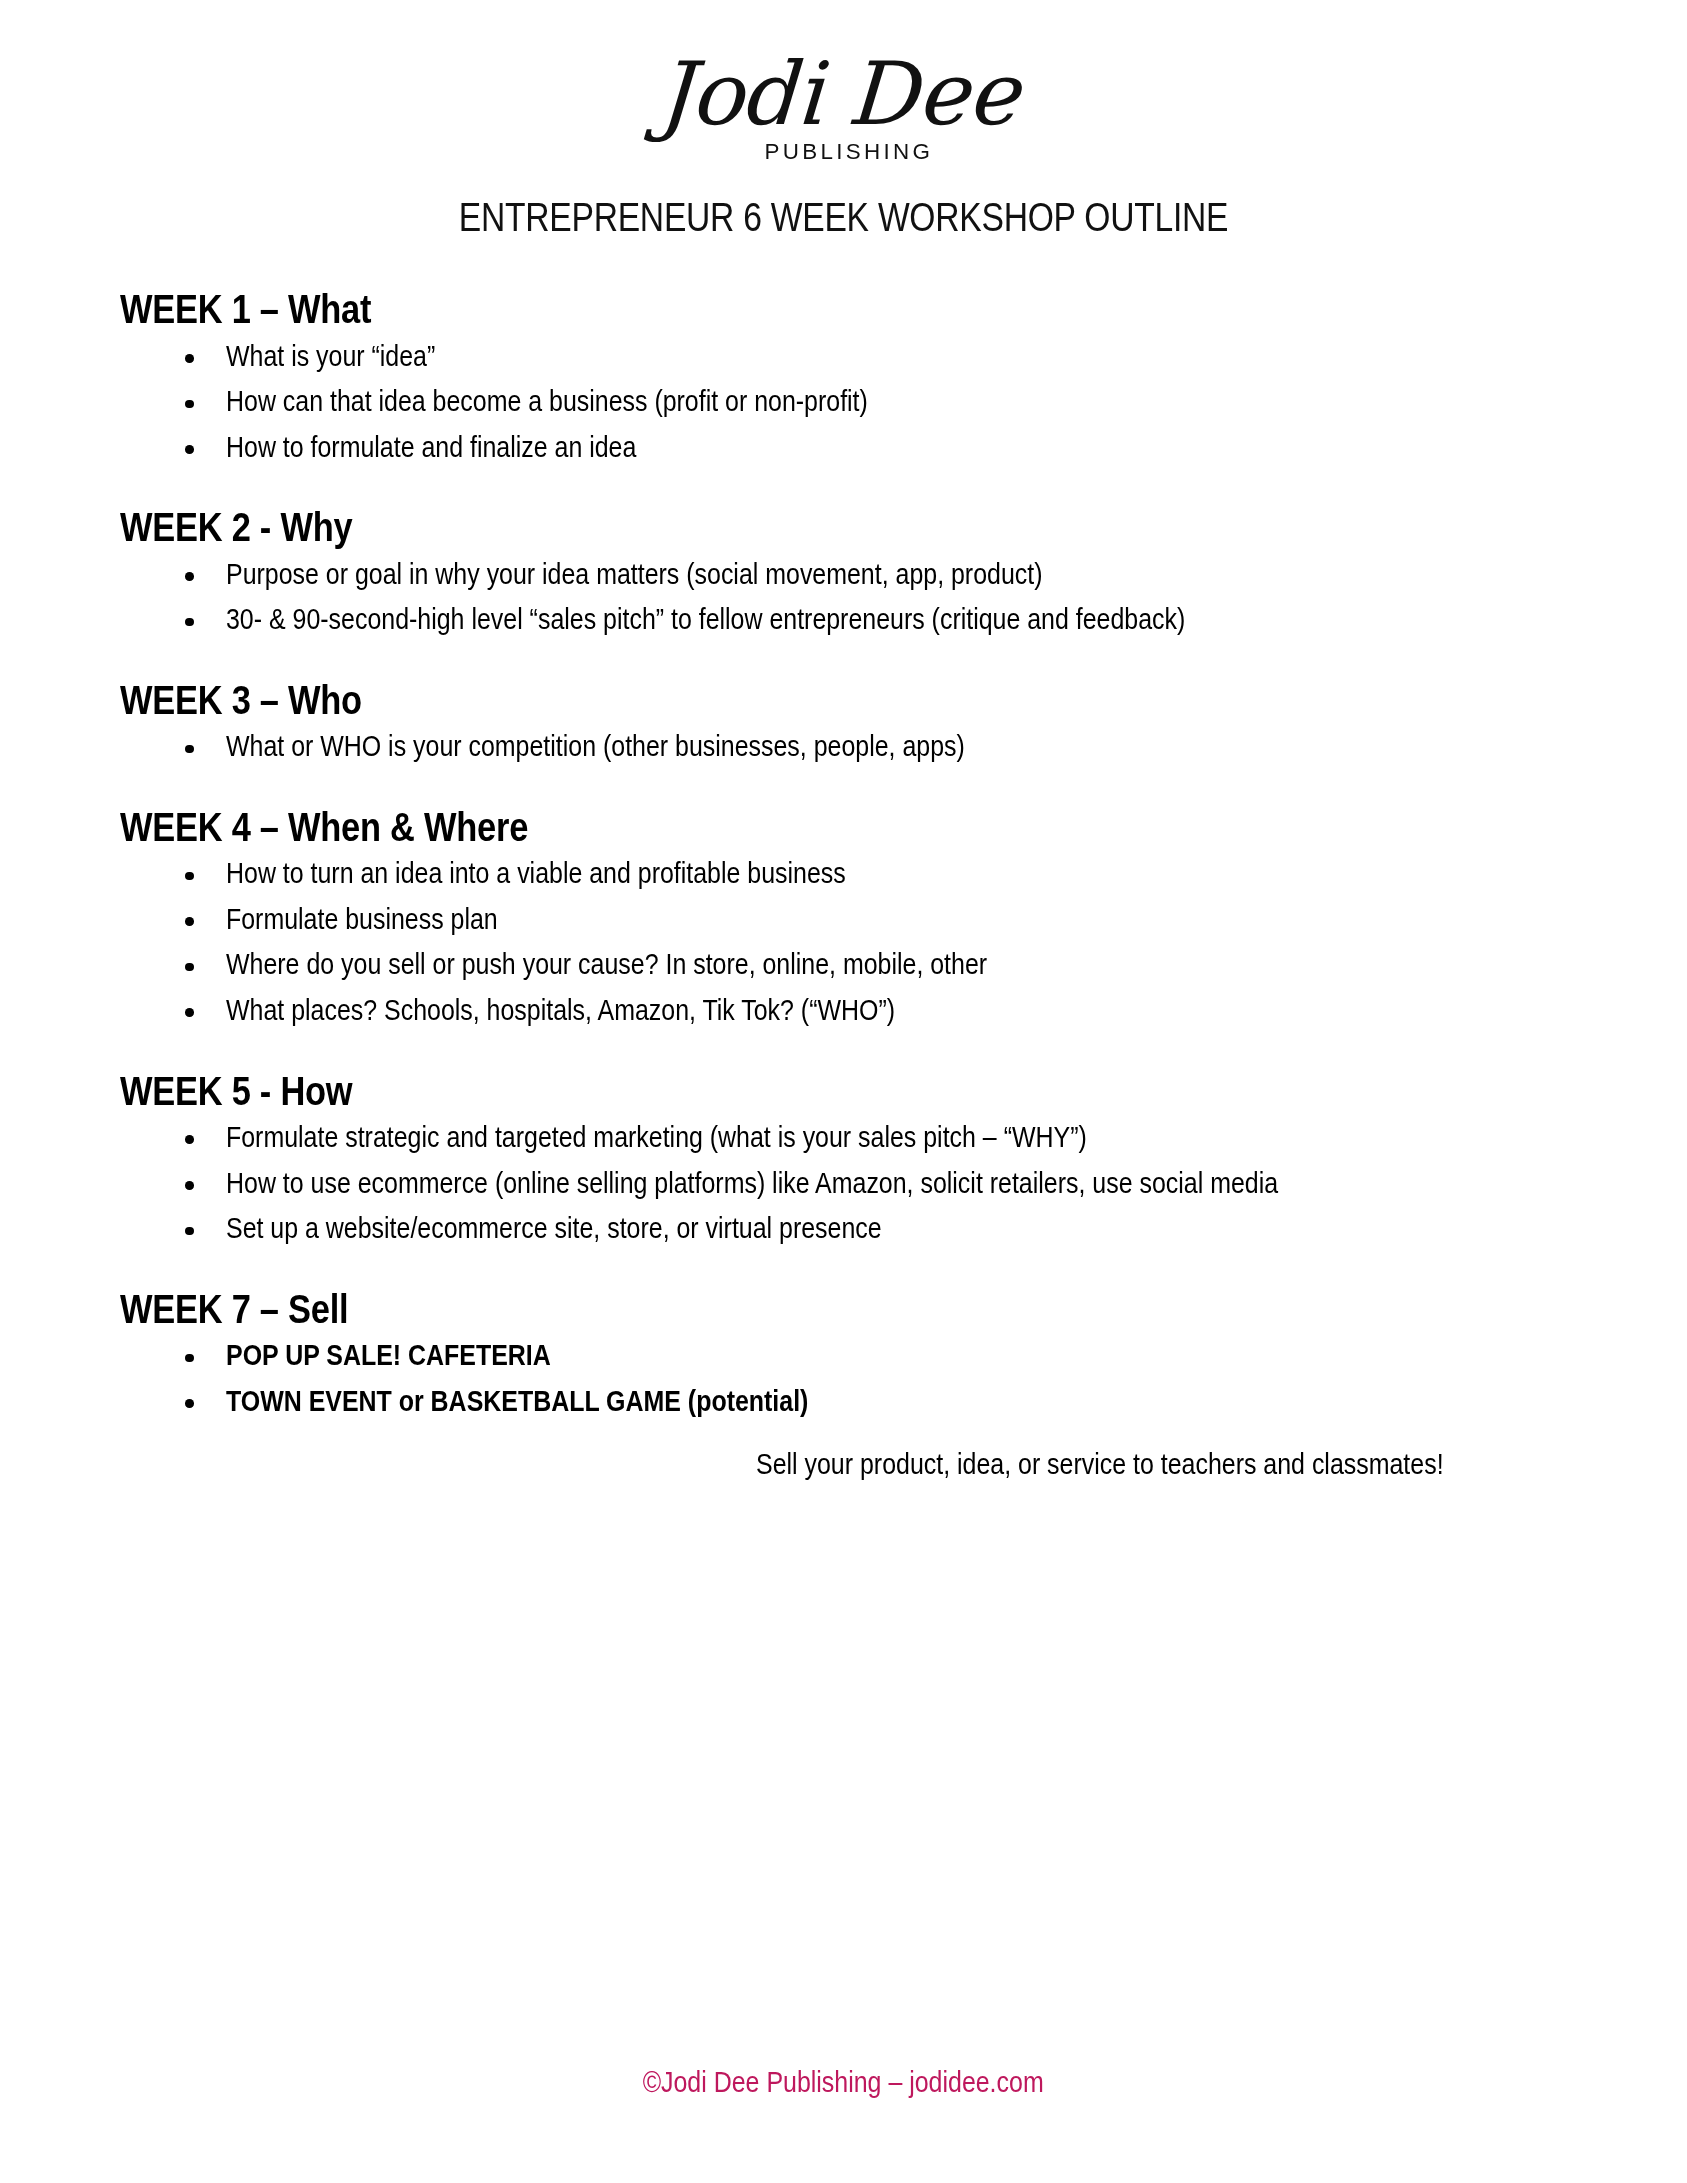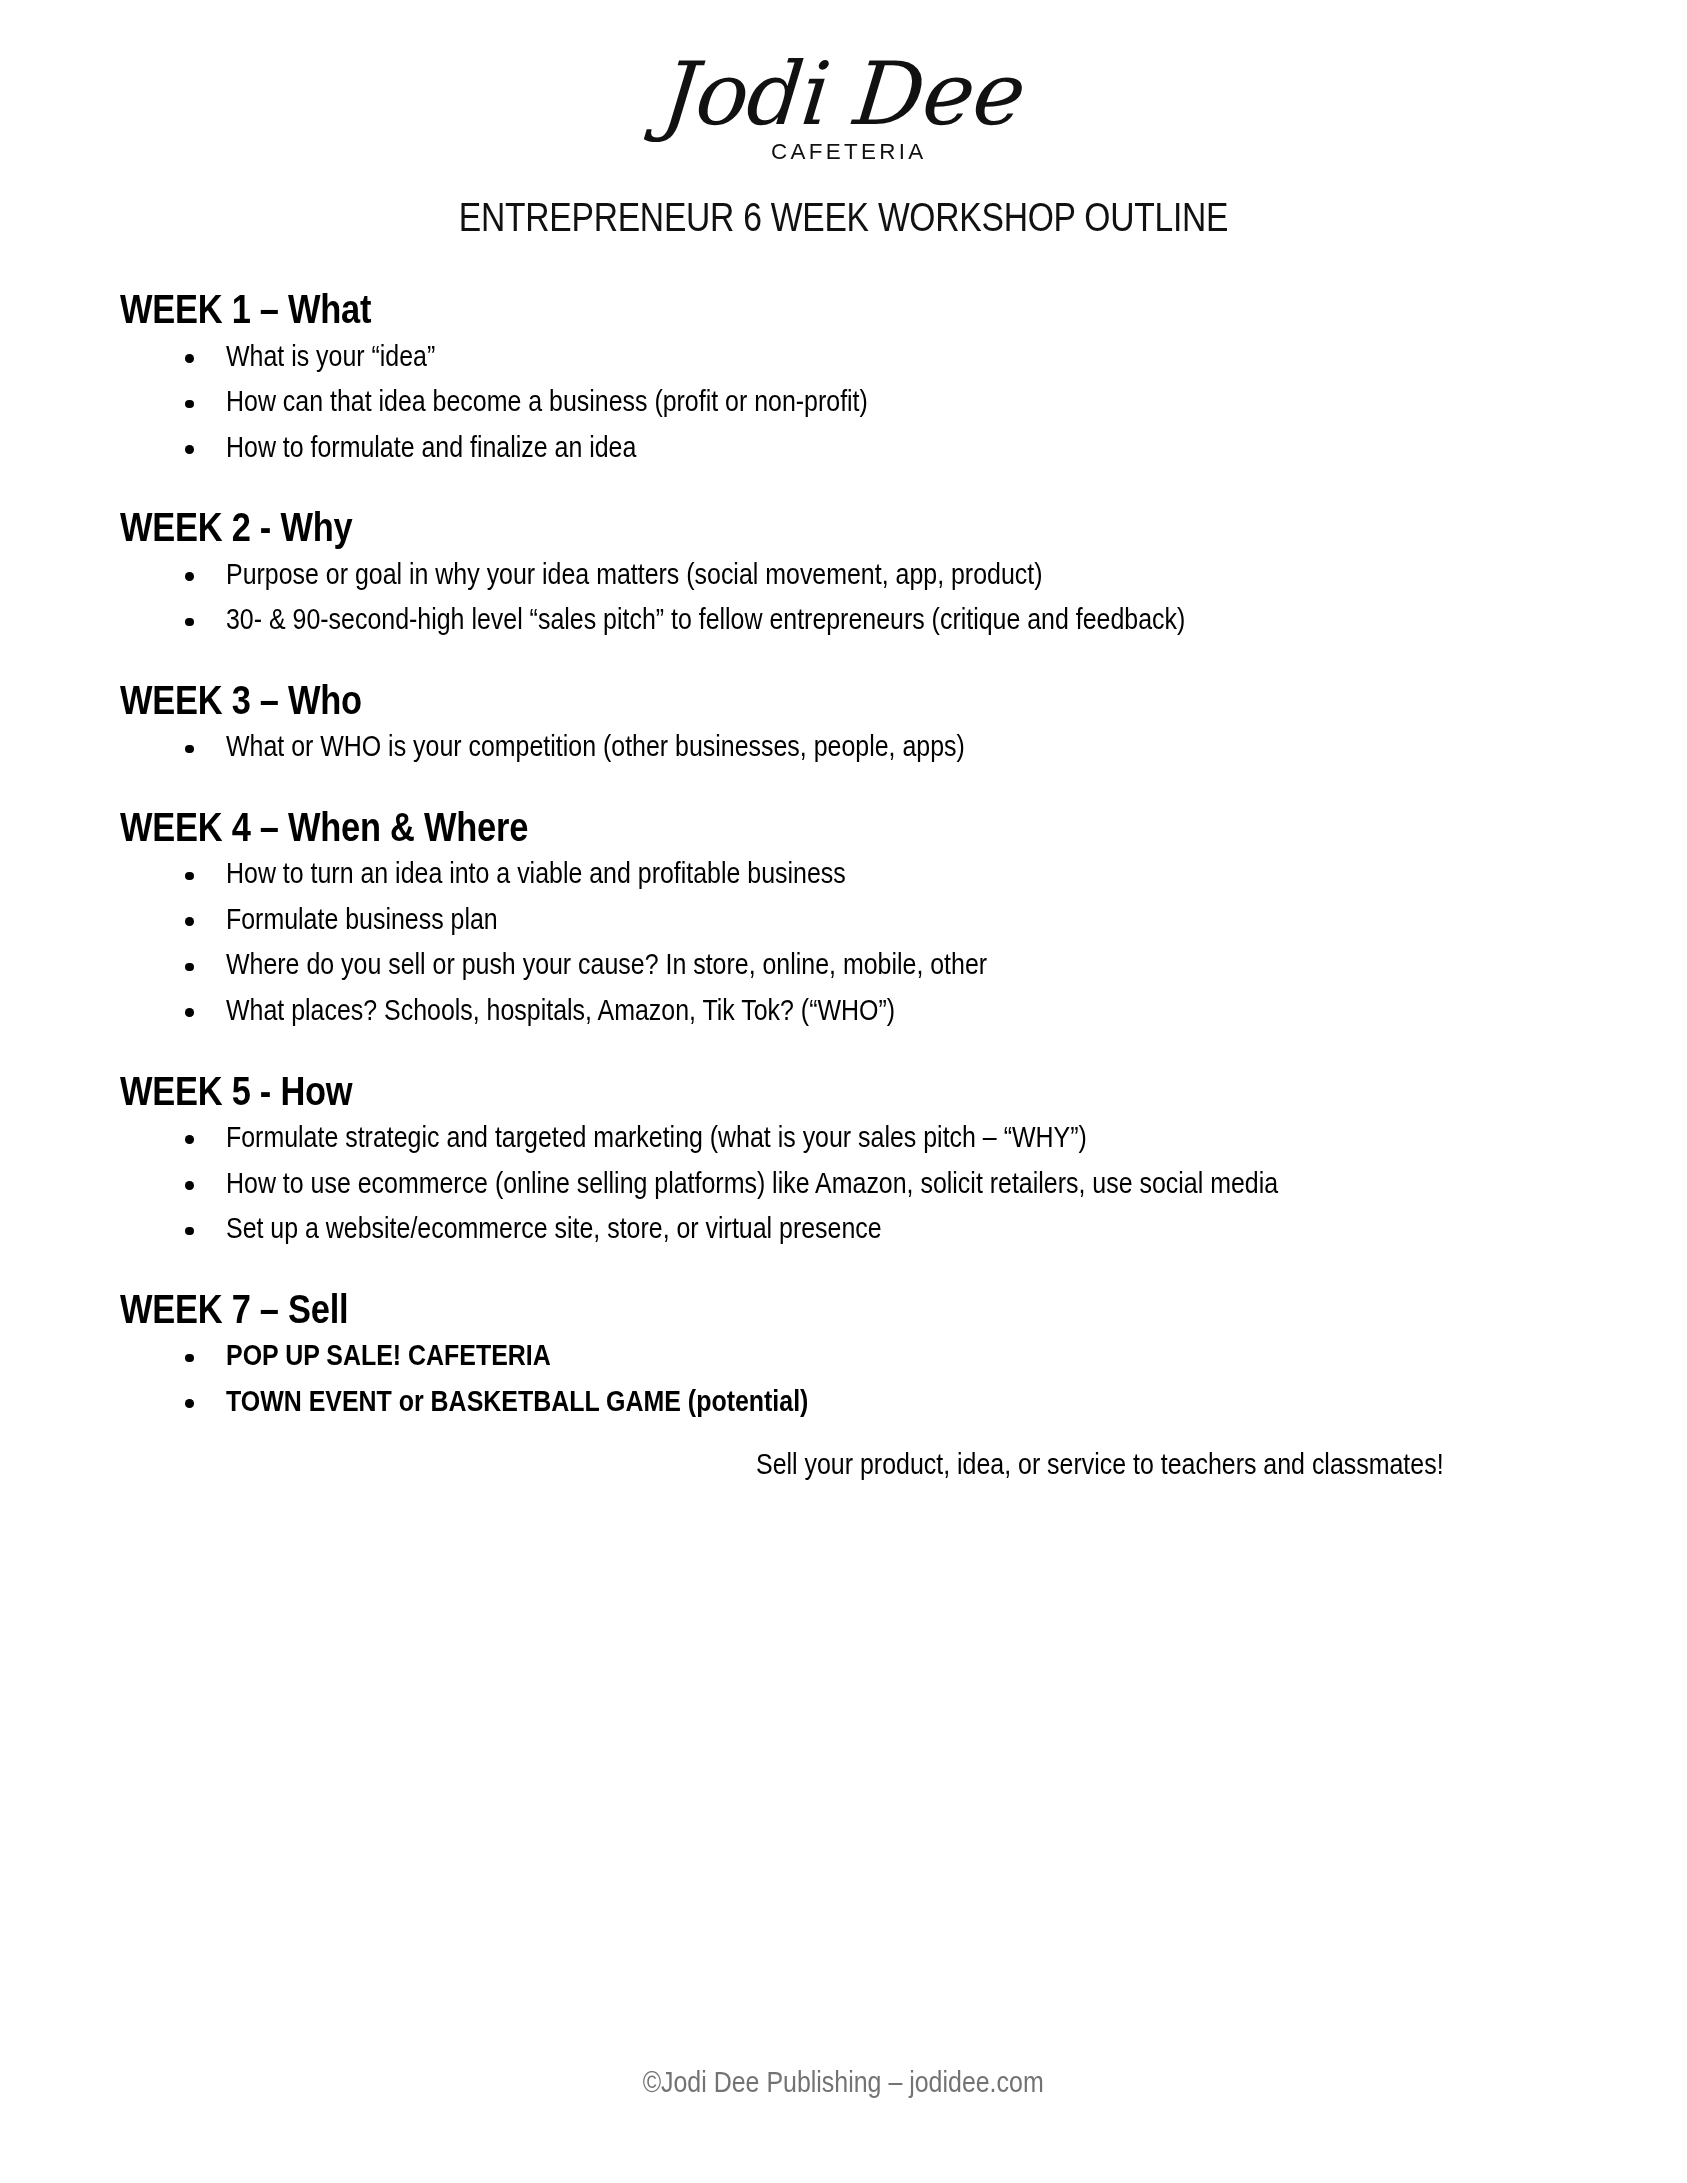--- a/index.html
+++ b/index.html
@@ -158,38 +158,38 @@
 
   
   .footer {
     position: absolute;
     left: 0;
     right: 0;
     bottom: 84px;
     text-align: center;
     font-family: "Liberation Sans", sans-serif;
     font-size: 29px;
-    color: #737373;
+    color: #be185d;
   }
   .footer .footer-text {
     display: inline-block;
     transform: scaleX(0.86);
     transform-origin: center;
     white-space: nowrap;
   }
 </style>
 </head>
 <body>
 
 <div class="page">
 
   <div class="header">
     <div class="logo-block">
       <span class="logo-script">Jodi Dee</span>
-      <span class="logo-sub">CAFETERIA</span>
+      <span class="logo-sub">PUBLISHING</span>
     </div>
     <div class="doc-title">ENTREPRENEUR 6 WEEK WORKSHOP OUTLINE</div>
   </div>
 
   <div class="content">
     <div id="weeks-container">
         <div class="week-block">
           <h2 class="week-heading">WEEK 1 – What</h2>
           <ul class="bullets">
             <li class="bullet"><span class="bullet-text">What is your “idea”</span></li>

